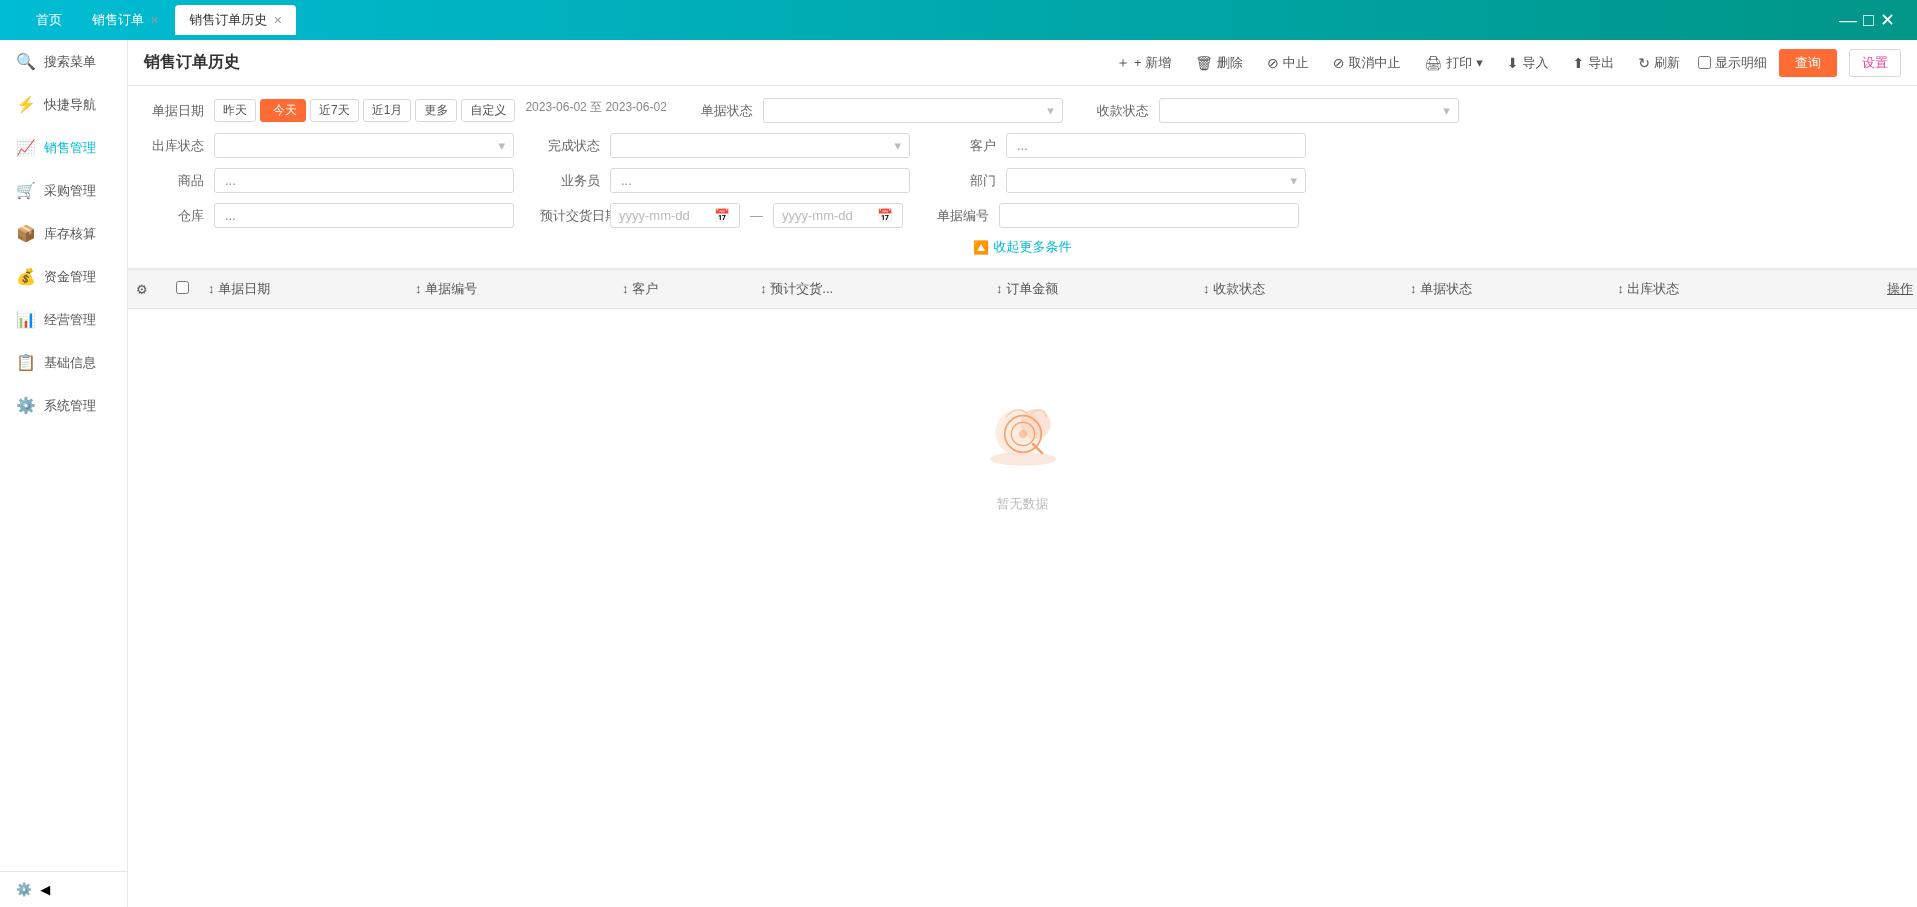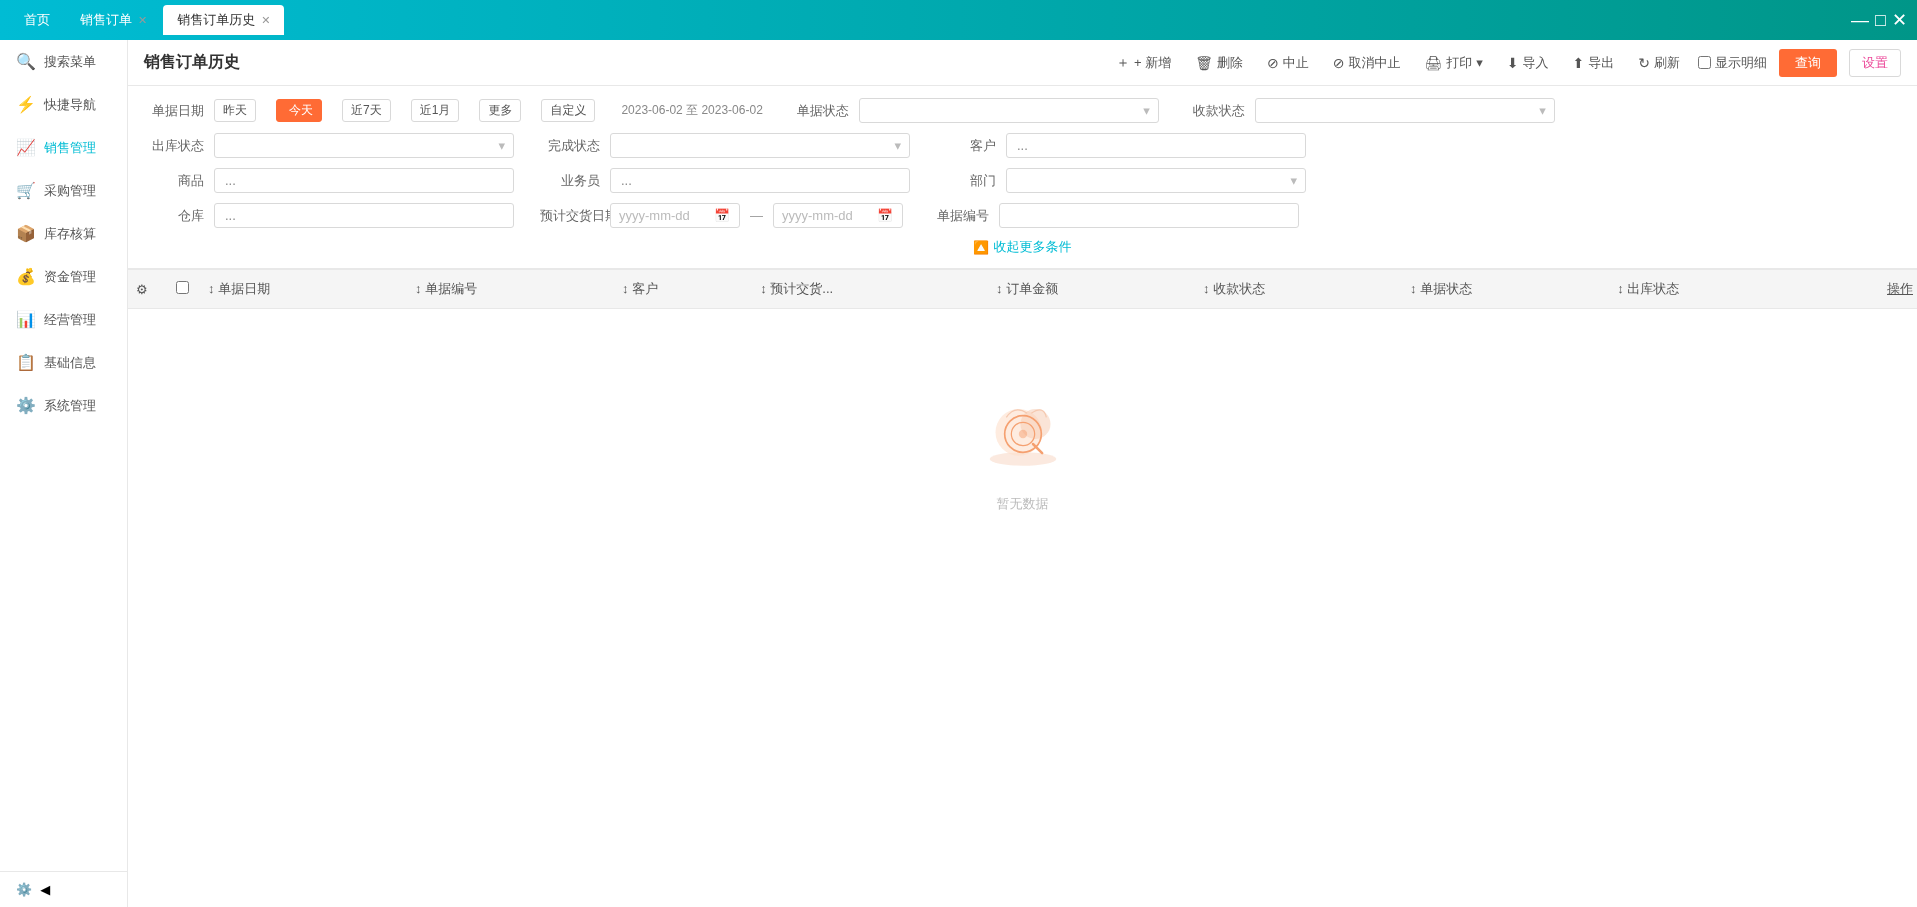--- a/index.html
+++ b/index.html
@@ -4,21 +4,21 @@
   <style>
     * { box-sizing: border-box; margin: 0; padding: 0; font-family: 'Microsoft YaHei', Arial, sans-serif; font-size: 13px; }
     body { display: flex; flex-direction: column; height: 907px; width: 1917px; overflow: hidden; background: #f5f5f5; }
 
     
     .top-bar {
       height: 40px;
       background: linear-gradient(90deg, #00bcd4, #009688);
       display: flex;
       align-items: center;
-      padding: 0 10px;
+      padding: 0 22px;
       gap: 2px;
       flex-shrink: 0;
     }
     .tab-item {
       height: 30px;
       padding: 0 14px;
       border-radius: 4px 4px 0 0;
       display: flex;
       align-items: center;
       gap: 6px;
@@ -159,22 +159,21 @@
     .filter-row:last-child { margin-bottom: 0; }
     .filter-label {
       color: #666;
       white-space: nowrap;
       width: 60px;
       text-align: right;
       flex-shrink: 0;
     }
     .filter-date-group {
       display: flex;
-      align-items: center;
-      gap: 20px;
+      gap: 4px;
     }
     .date-btn {
       padding: 2px 8px;
       border: 1px solid #d9d9d9;
       border-radius: 3px;
       cursor: pointer;
       color: #555;
       font-size: 12px;
       background: #fff;
     }

